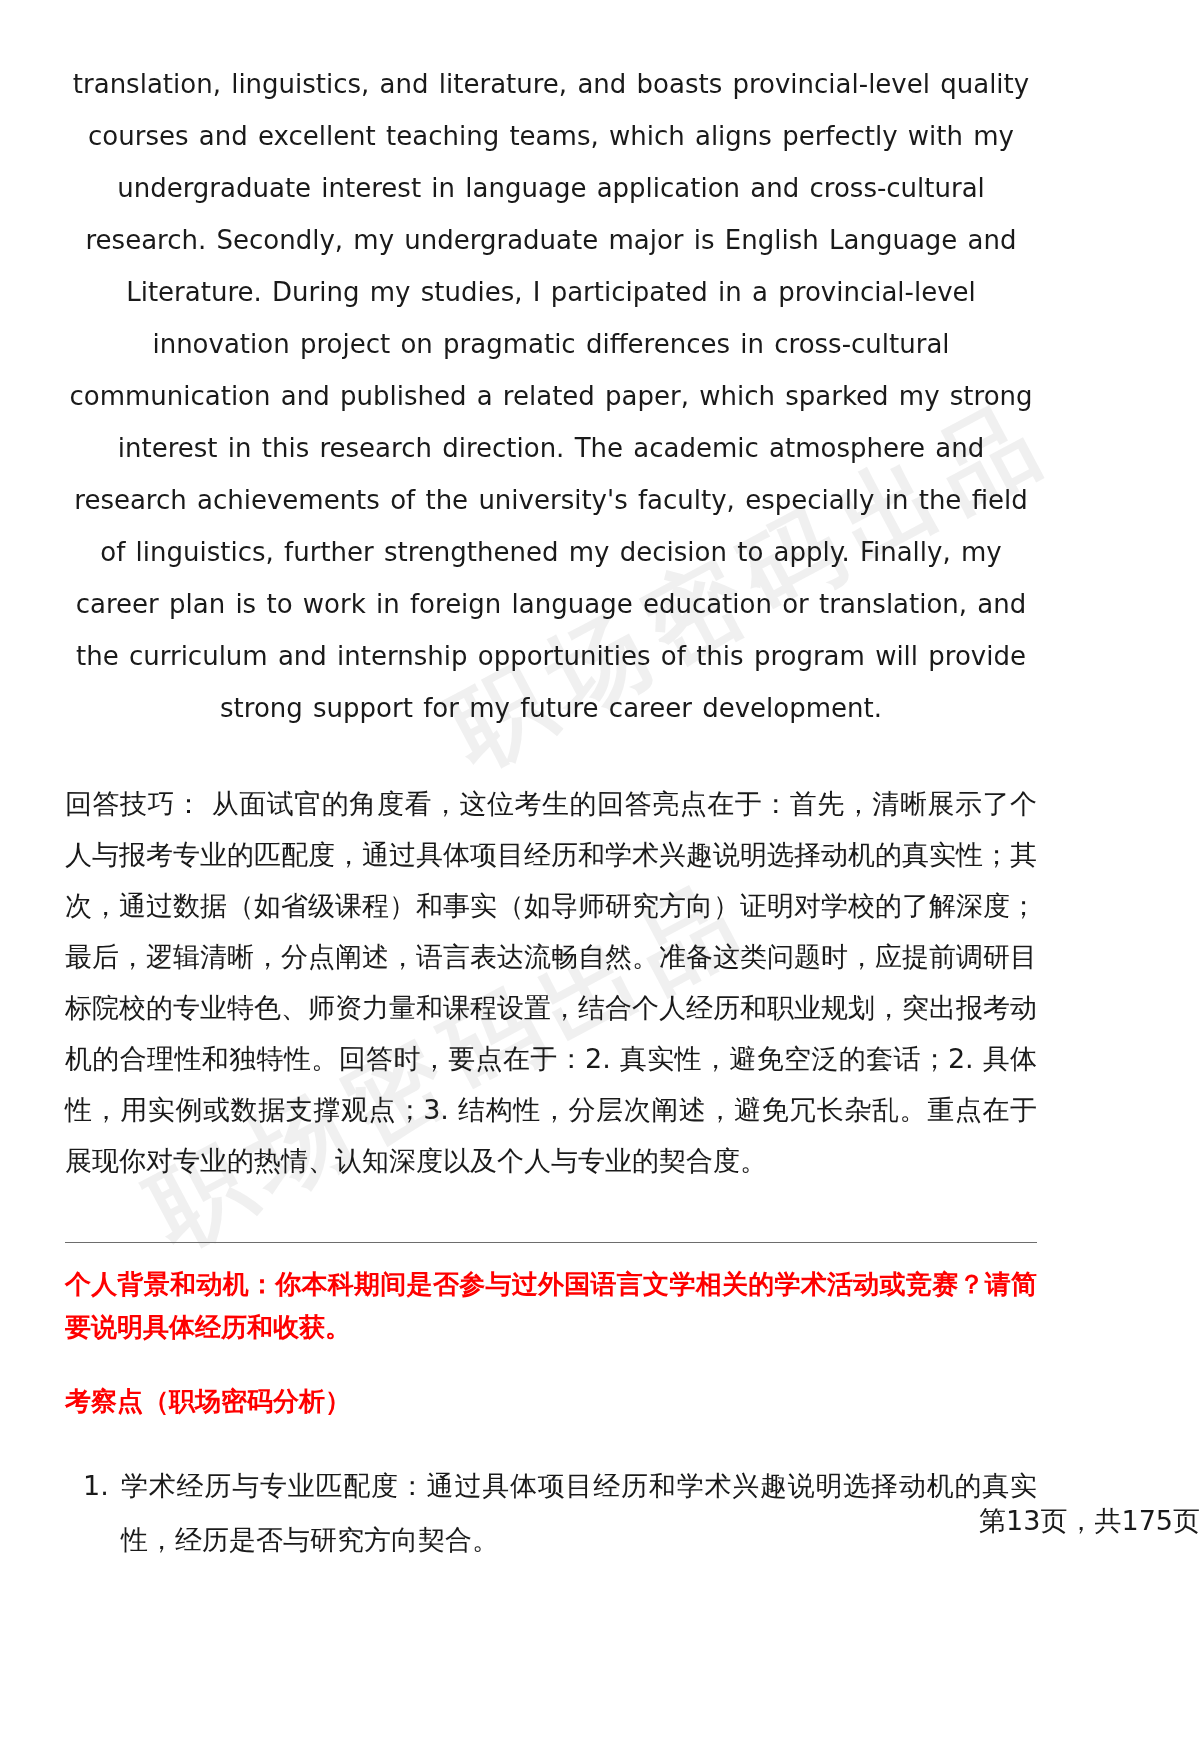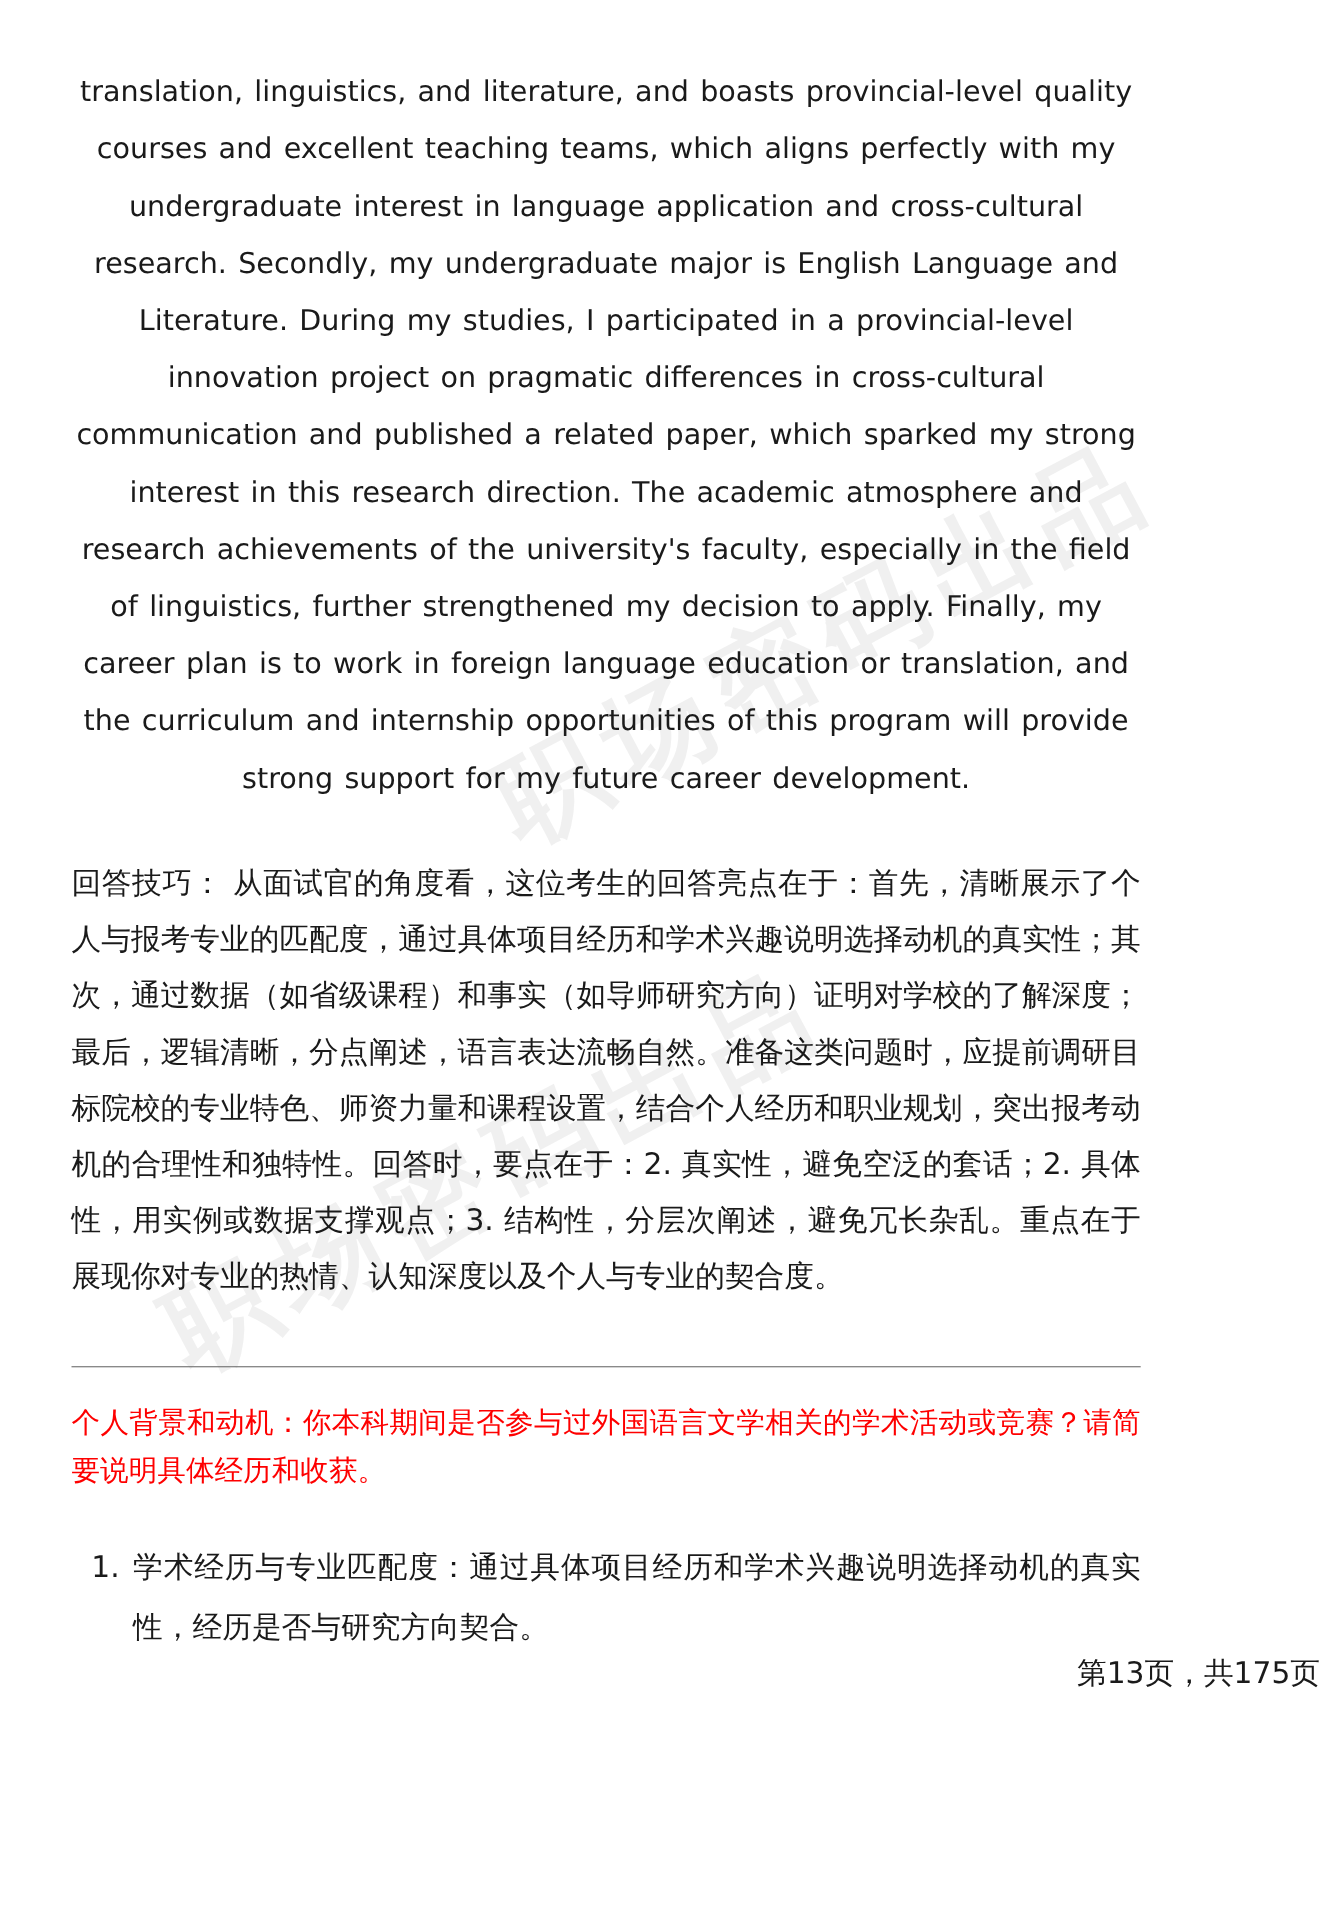--- a/index.html
+++ b/index.html
@@ -71,24 +71,24 @@
   }
 
   .divider {
     border: none;
     border-top: 1px solid #6d6d6d;
     margin-top: 56px;
     width: 100%;
   }
 
   .question-heading {
-    margin-top: 30px;
+    margin-top: 20px;
     color: #fe0000;
     font-size: 26px;
-    font-weight: normal;
+    font-weight: bold;
     line-height: 43px;
     text-align: justify;
   }
 
   .analysis-heading {
     margin-top: 34px;
     color: #fe0000;
     font-size: 26px;
     font-weight: bold;
     line-height: 36px;
@@ -139,20 +139,21 @@
   <div class="content">
 
     <p class="para-en">translation, linguistics, and literature, and boasts provincial-level quality courses and excellent teaching teams, which aligns perfectly with my undergraduate interest in language application and cross-cultural research. Secondly, my undergraduate major is English Language and Literature. During my studies, I participated in a provincial-level innovation project on pragmatic differences in cross-cultural communication and published a related paper, which sparked my strong interest in this research direction. The academic atmosphere and research achievements of the university's faculty, especially in the field of linguistics, further strengthened my decision to apply. Finally, my career plan is to work in foreign language education or translation, and the curriculum and internship opportunities of this program will provide strong support for my future career development.</p>
 
     <p class="para-zh">回答技巧： 从面试官的角度看，这位考生的回答亮点在于：首先，清晰展示了个人与报考专业的匹配度，通过具体项目经历和学术兴趣说明选择动机的真实性；其次，通过数据（如省级课程）和事实（如导师研究方向）证明对学校的了解深度；最后，逻辑清晰，分点阐述，语言表达流畅自然。准备这类问题时，应提前调研目标院校的专业特色、师资力量和课程设置，结合个人经历和职业规划，突出报考动机的合理性和独特性。回答时，要点在于：2. 真实性，避免空泛的套话；2. 具体性，用实例或数据支撑观点；3. 结构性，分层次阐述，避免冗长杂乱。重点在于展现你对专业的热情、认知深度以及个人与专业的契合度。</p>
 
     <hr class="divider">
 
     <h3 class="question-heading">个人背景和动机：你本科期间是否参与过外国语言文学相关的学术活动或竞赛？请简要说明具体经历和收获。</h3>
 
+    <h4 class="analysis-heading">考察点（职场密码分析）</h4>
 
     <ol class="points-list">
       <li>
         <span class="num">1.</span>
         <span class="txt">学术经历与专业匹配度：通过具体项目经历和学术兴趣说明选择动机的真实性，经历是否与研究方向契合。</span>
       </li>
     </ol>
 
   </div>
 

